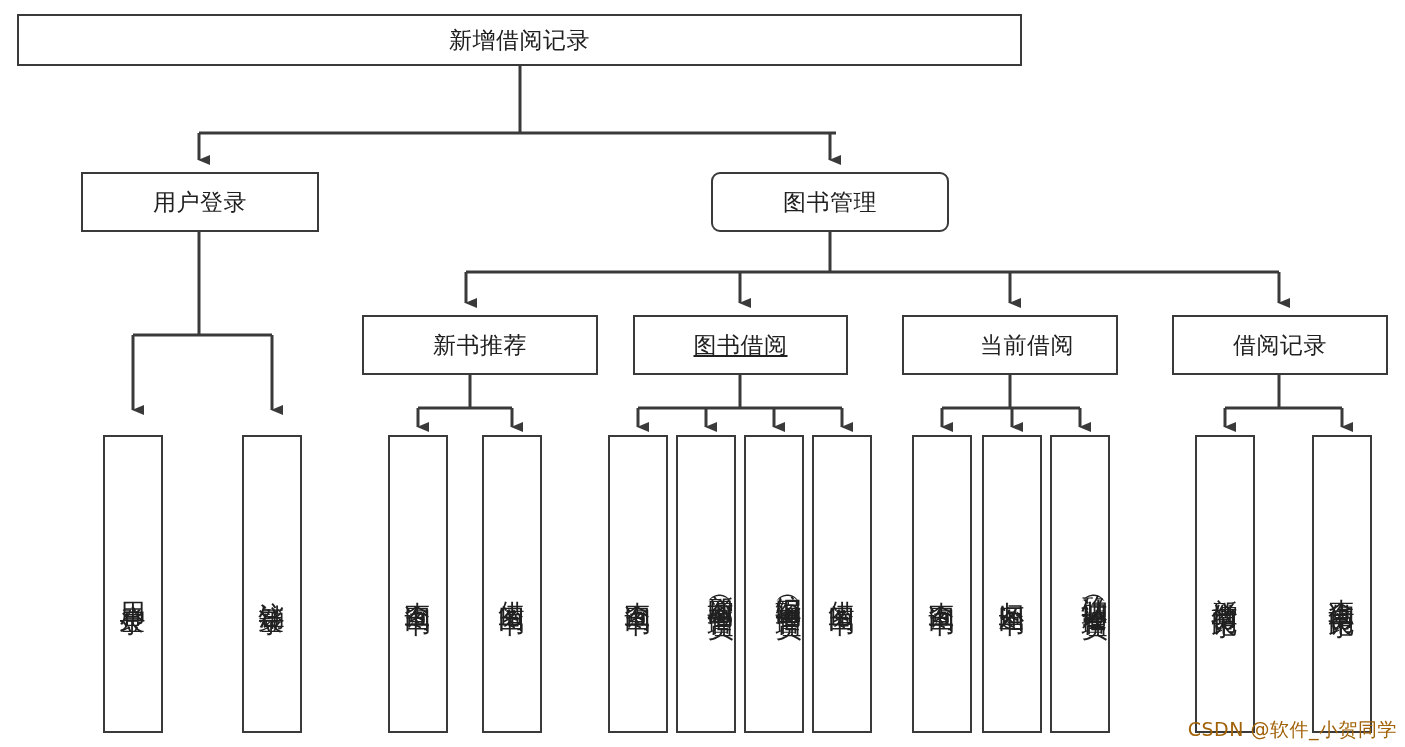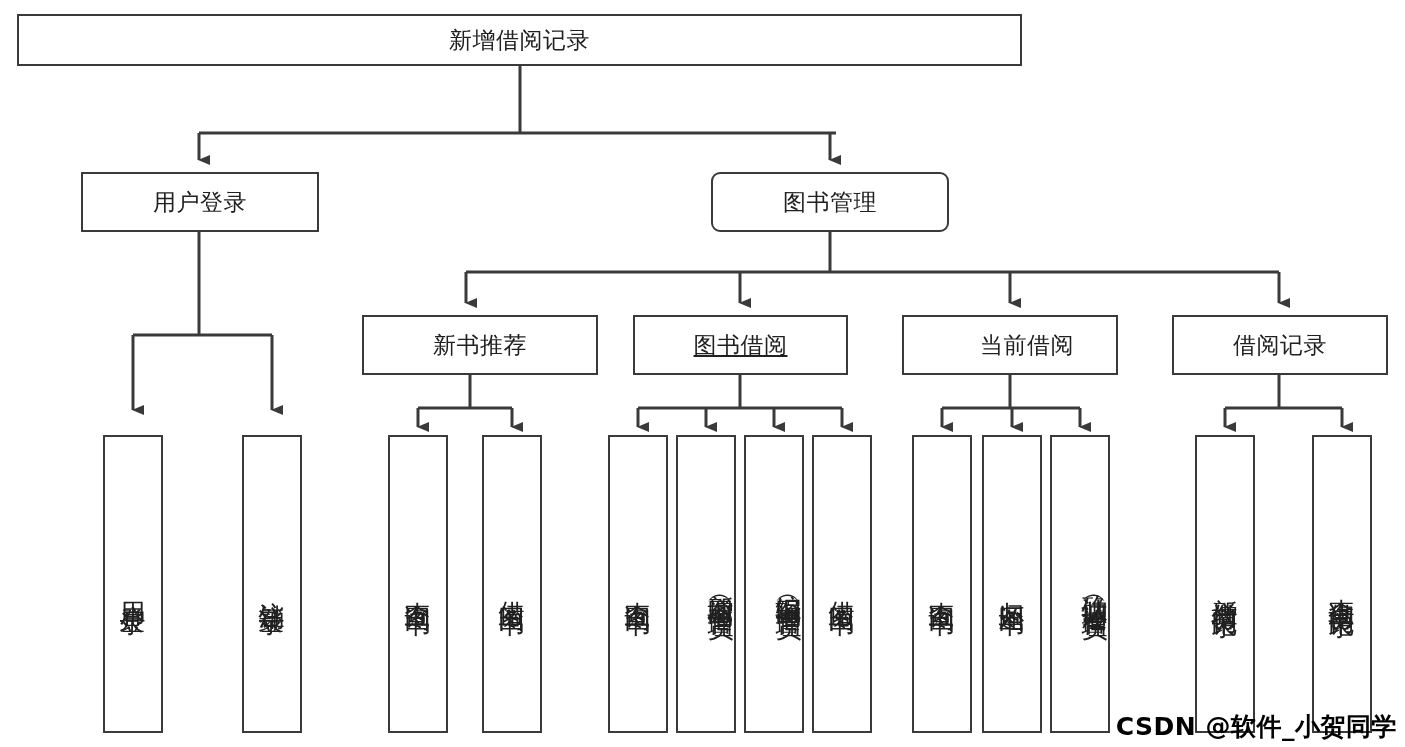--- a/index.html
+++ b/index.html
@@ -55,25 +55,24 @@
   .node.v.mid {
     align-items: center;
   }
   .node-label {
     display: block;
   }
   #watermark {
     position: absolute;
     right: 8px;
     bottom: 4px;
-    font-size: 25px;
-    color: #000000;
+    font-size: 19px;
+    color: #a16207;
     white-space: nowrap;
     letter-spacing: 0.5px;
-    font-weight: bold;
   }
 </style>
 </head>
 <body>
 
 <div id="canvas">
 
   <svg id="wires" viewBox="0 0 1405 747">
     <defs>
       <marker id="arrow" viewBox="0 0 10 12" refX="5" refY="11" markerWidth="10" markerHeight="12" orient="auto-start-reverse" markerUnits="userSpaceOnUse">

